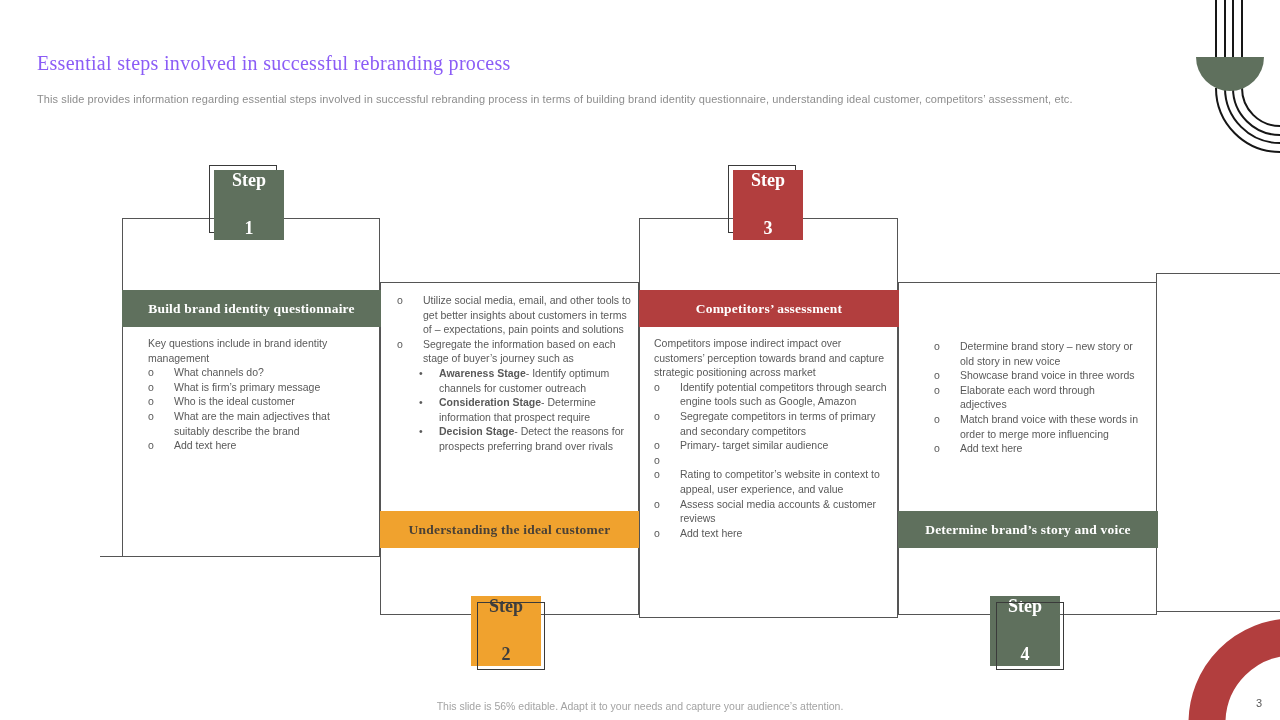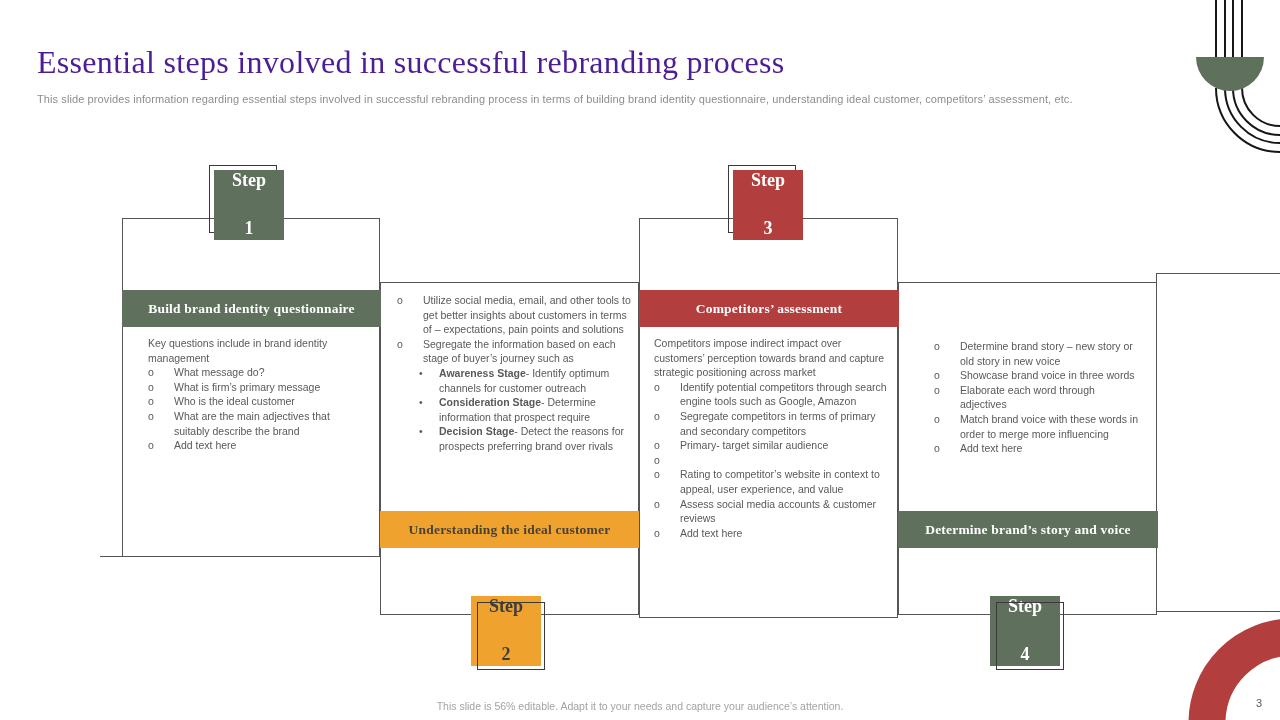--- a/index.html
+++ b/index.html
@@ -2,23 +2,23 @@
 <html><head>
 <meta charset="utf-8">
 <style>
   * { margin:0; padding:0; box-sizing:border-box; }
   html,body { background:#e8e8e8; }
   .stage {
     position:relative; width:1280px; height:720px; background:#ffffff;
     overflow:hidden; font-family:"Liberation Sans", sans-serif;
   }
   .title {
-    position:absolute; left:37px; top:44px; width:950px;
-    font-family:"Liberation Serif", serif; font-size:32px; font-weight:500;
-    color:#4c1d95; letter-spacing:0.3px;
+    position:absolute; left:37px; top:52px; width:950px;
+    font-family:"Liberation Serif", serif; font-size:20px; font-weight:500;
+    color:#8b5cf6; letter-spacing:0.3px;
   }
   .subtitle {
     position:absolute; left:37px; top:93px; width:1115px;
     font-size:11px; color:#8d8d8d; letter-spacing:0.1px;
   }
   .frame {
     position:absolute; border:1px solid #555; background:transparent; z-index:1;
   }
   .hbar {
     position:absolute; height:37px; z-index:2; display:flex;
@@ -105,21 +105,21 @@
     <span>4</span>
   </div>
   <div class="chip-outline z4" style="left:996px; top:602px;"></div>
 
   <div class="list" style="left:148px; top:336px; width:218px;">
       <div class="li">
         <span class="t">Key questions include in brand identity management</span>
       </div>
       <div class="li">
         <span class="m">o</span>
-        <span class="t">What message do?</span>
+        <span class="t">What channels do?</span>
       </div>
       <div class="li">
         <span class="m">o</span>
         <span class="t">What is firm’s primary message</span>
       </div>
       <div class="li">
         <span class="m">o</span>
         <span class="t">Who is the ideal customer</span>
       </div>
       <div class="li">

